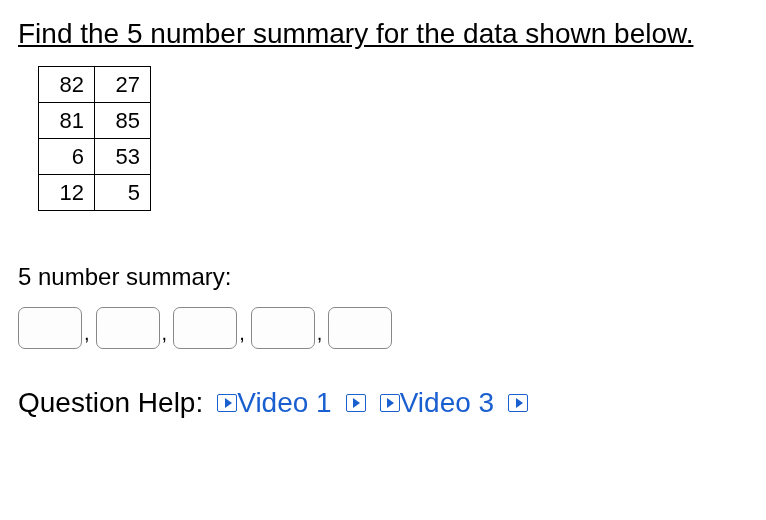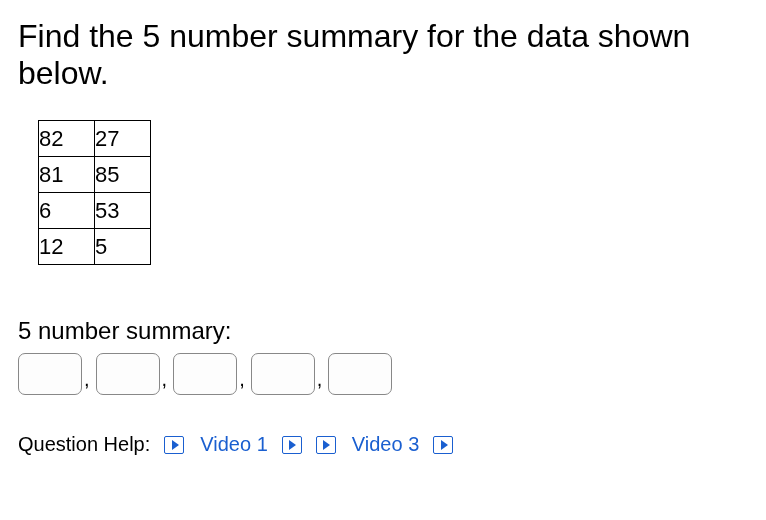--- a/index.html
+++ b/index.html
@@ -10,39 +10,40 @@
     body {
       font-family: Arial, Helvetica, sans-serif;
       background: #ffffff;
       width: 766px;
       height: 520px;
       padding: 18px 0 0 18px;
       color: #000;
       overflow: hidden;
     }
     .prompt {
-      font-size: 32px;
-      margin-bottom: 28px;
+      font-size: 28px;
+      margin-bottom: 16px;
+      text-decoration: underline;
     }
     .data-table {
       border-collapse: collapse;
       margin-left: 20px;
       margin-bottom: 52px;
     }
     .data-table td {
       border: 1.5px solid #000;
       width: 56px;
       height: 36px;
-      text-align: left;
+      text-align: right;
       padding-right: 10px;
       font-size: 22px;
     }
     .summary-label {
       font-size: 24px;
-      margin-bottom: 8px;
+      margin-bottom: 16px;
     }
     .inputs-row {
       display: flex;
       align-items: center;
       margin-bottom: 38px;
     }
     .answer-input {
       width: 64px;
       height: 42px;
       border: 1.5px solid #888;
@@ -51,35 +52,35 @@
       font-size: 20px;
       text-align: center;
     }
     .comma {
       font-size: 20px;
       margin: 0 6px 0 2px;
       align-self: flex-end;
       padding-bottom: 4px;
     }
     .help-row {
-      font-size: 20px;
+      font-size: 28px;
       display: flex;
       align-items: center;
       gap: 14px;
       white-space: nowrap;
     }
     .help-label {
       color: #000;
     }
     .video-link {
       color: #1a5fd0;
       text-decoration: none;
       display: inline-flex;
       align-items: center;
-      gap: 16px;
+      gap: 0;
       cursor: pointer;
     }
     .play-icon-box {
       display: inline-flex;
       align-items: center;
       justify-content: center;
       width: 20px;
       height: 18px;
       border: 1.5px solid #1a5fd0;
       border-radius: 2px;

